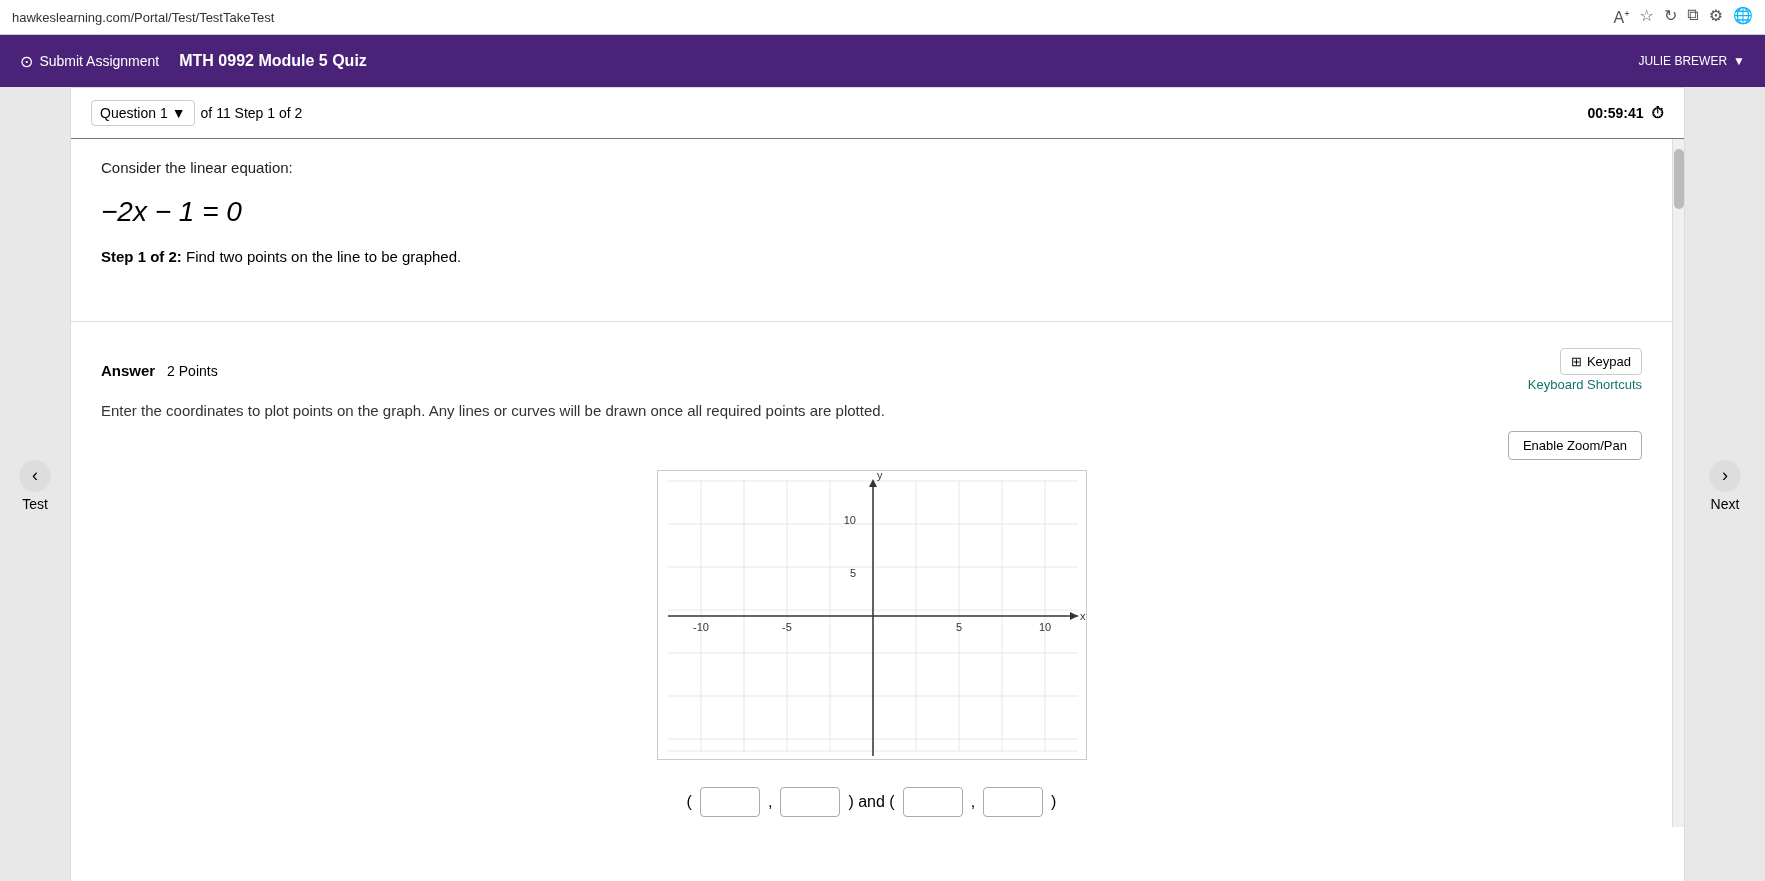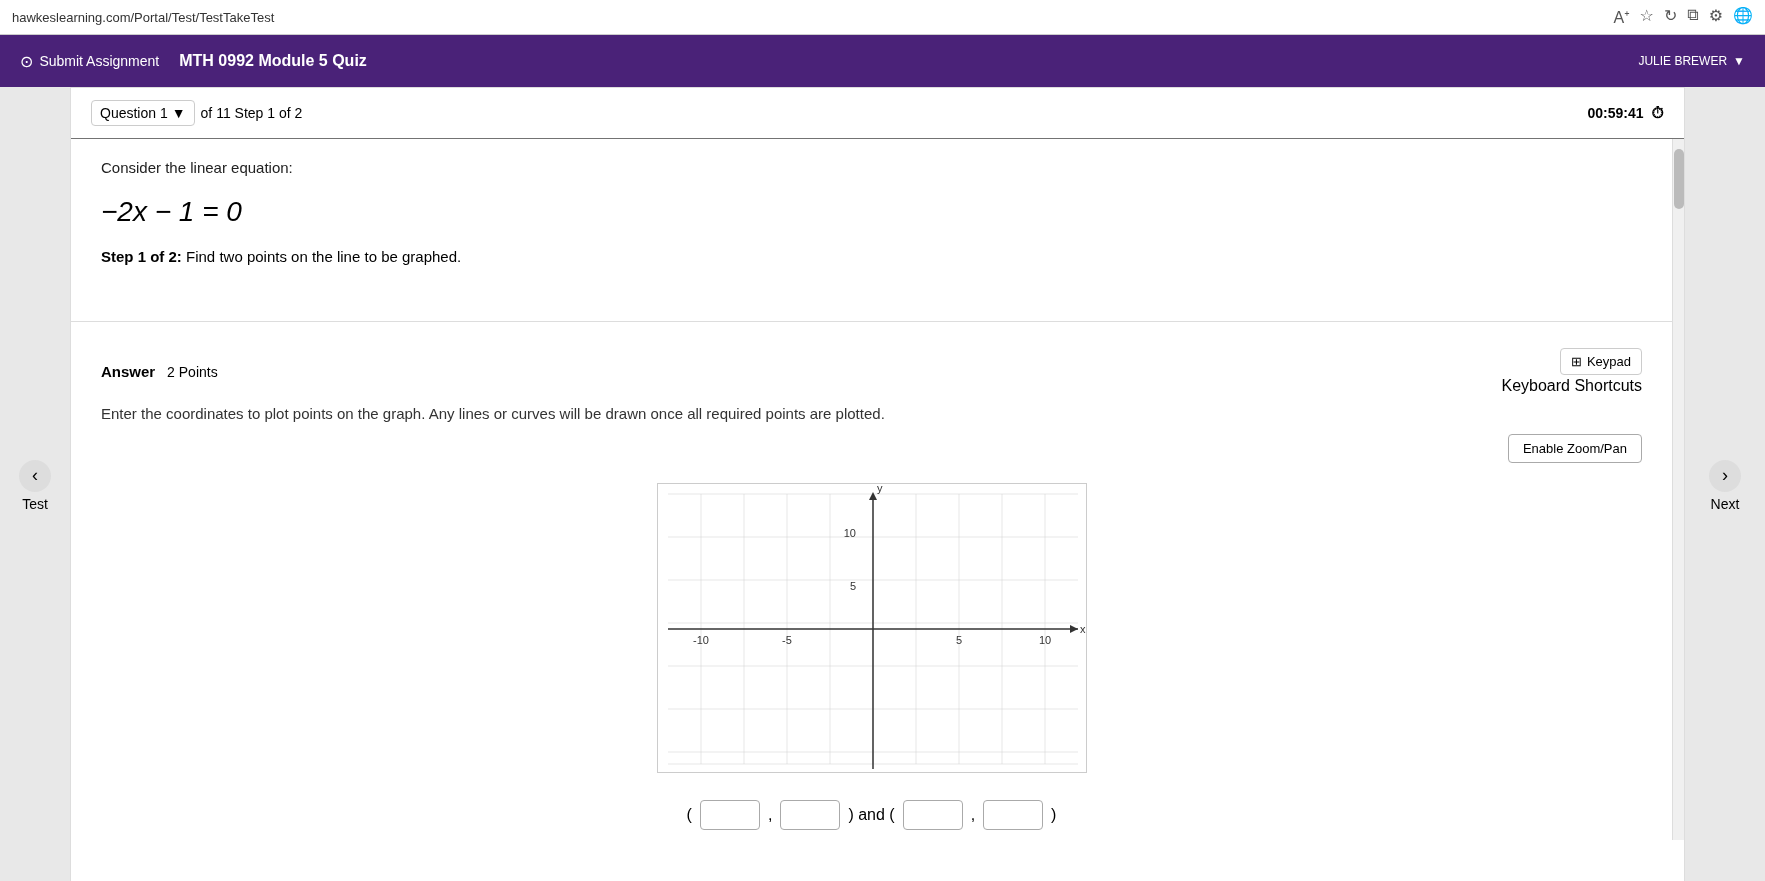--- a/index.html
+++ b/index.html
@@ -190,41 +190,40 @@
       border: 1px solid #ccc;
       border-radius: 4px;
       padding: 5px 10px;
       cursor: pointer;
       font-size: 13px;
       display: flex;
       align-items: center;
       gap: 5px;
     }
     .keyboard-shortcuts-link {
-      color: #000000;
-      font-size: 16px;
+      color: #0f766e;
+      font-size: 13px;
       cursor: pointer;
       text-decoration: none;
     }
 
     .coordinate-instruction {
       font-size: 15px;
       color: #333;
       margin-bottom: 12px;
     }
 
     .enable-zoom-btn {
       background: white;
       border: 1px solid #aaa;
       border-radius: 4px;
       padding: 6px 14px;
       cursor: pointer;
       font-size: 13px;
       float: right;
-      margin-bottom: 10px;
     }
 
     .graph-and-inputs {
       display: flex;
       flex-direction: column;
       align-items: center;
       gap: 16px;
     }
 
     .graph-container {

